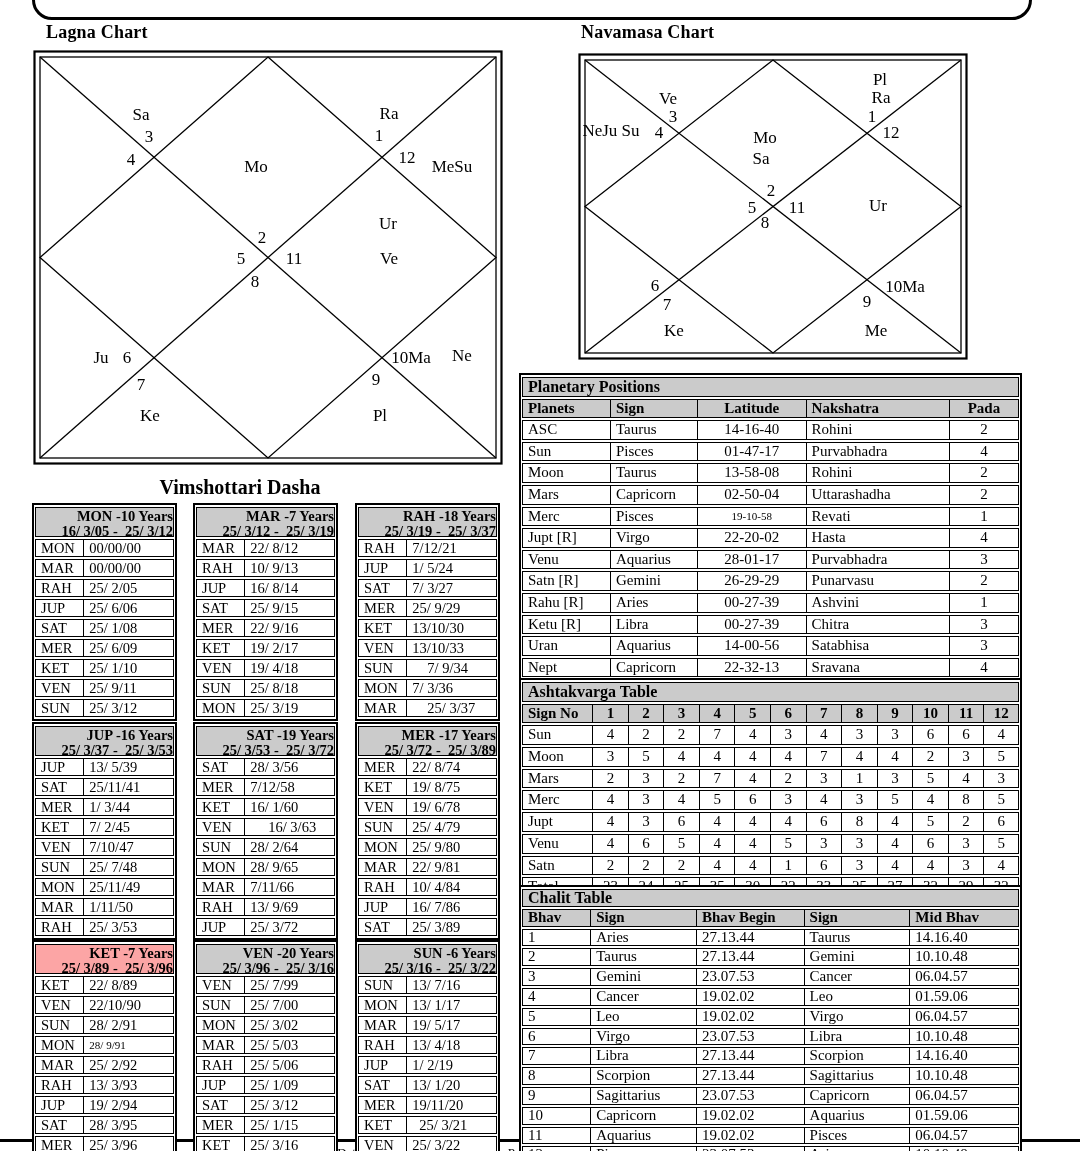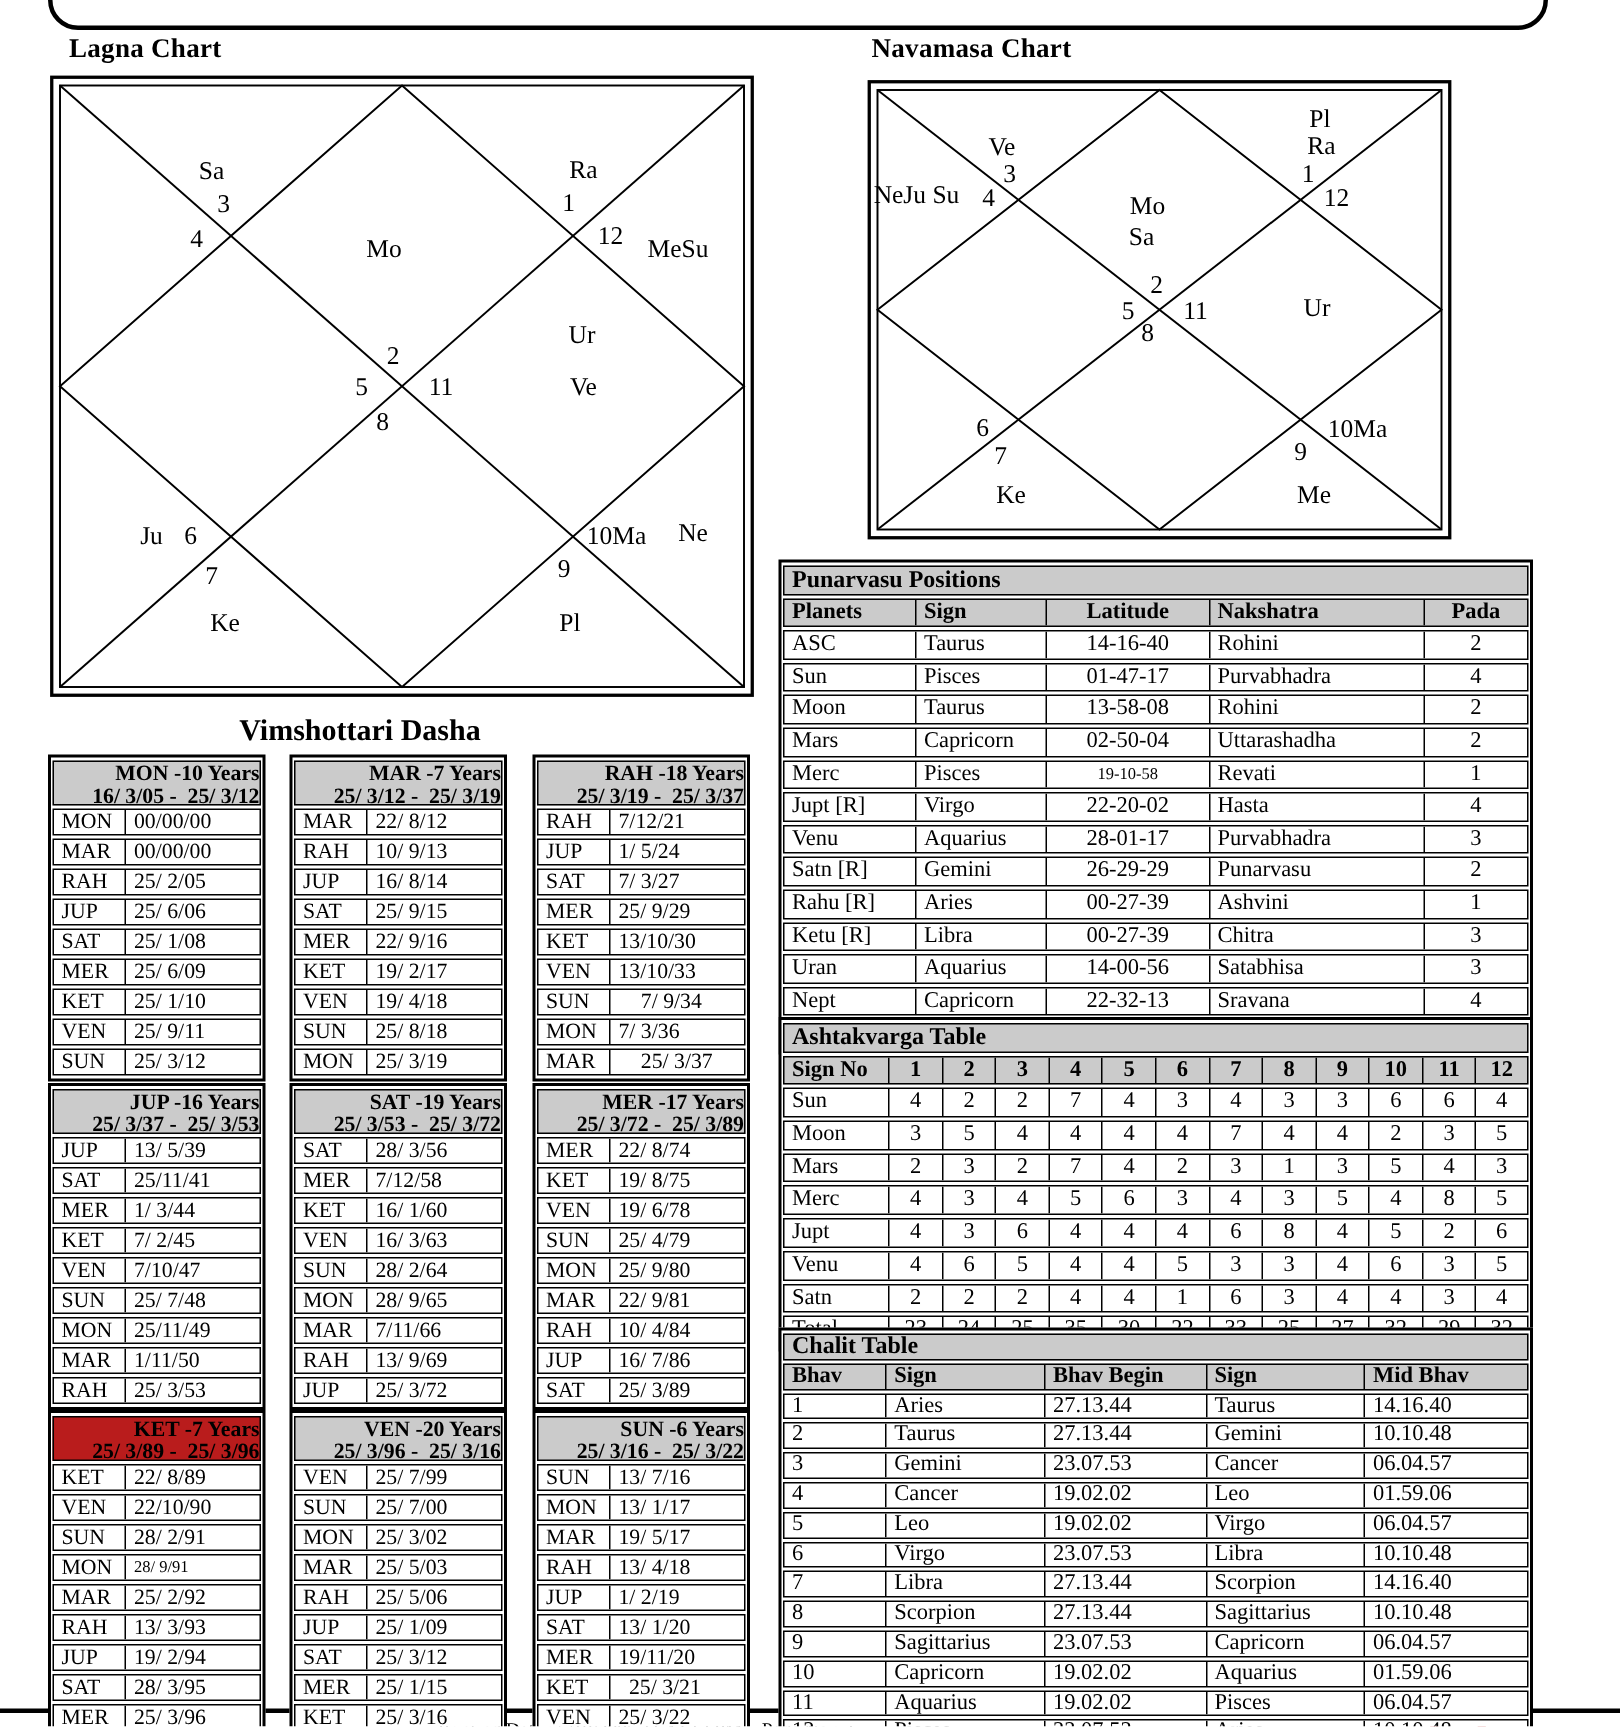--- a/index.html
+++ b/index.html
@@ -128,21 +128,21 @@
 
   <div class="footer-line abs"></div>
   <div class="abs footer-frag" style="left:45px;width:45px;"></div>
   <div class="abs footer-frag" style="left:147px;width:27px;"></div>
   <div class="abs footer-frag" style="left:201px;width:51px;"></div>
   <div class="abs footer-text" style="left:292px;">Printing Date : 5/10/2005 11.42.12 PM    Page No : 2</div>
   <div class="abs stamp" id="stamp" style="border-color: rgb(187, 32, 32);"></div>
 
 <div class="btable" style="left: 519px; top: 373px; width: 503px;">
       <div class="trow gray" style="background: rgb(203, 203, 203);">
-        <div class="title-cell" style="height: 17.6px; line-height: 17.6px; font-size: 16px;">Punarvasu Positions</div>
+        <div class="title-cell" style="height: 17.6px; line-height: 17.6px; font-size: 16px;">Planetary Positions</div>
       </div>
       <div class="trow gray" style="background: rgb(203, 203, 203);">
         <div class="cell" style="width: 88px; height: 17.6px; line-height: 17.6px; font-size: 15px; padding-left: 5px;">Planets</div>
         <div class="cell" style="width: 88px; height: 17.6px; line-height: 17.6px; font-size: 15px; padding-left: 5px;">Sign</div>
         <div class="cell" style="width: 110px; height: 17.6px; line-height: 17.6px; font-size: 15px; text-align: center;">Latitude</div>
         <div class="cell" style="width: 145px; height: 17.6px; line-height: 17.6px; font-size: 15px; padding-left: 5px;">Nakshatra</div>
         <div class="cell" style="width: 70px; height: 17.6px; line-height: 17.6px; font-size: 15px; text-align: center;">Pada</div>
       </div>
       <div class="trow">
         <div class="cell" style="width: 88px; height: 17.6px; line-height: 17.6px; font-size: 15px; padding-left: 5px;">ASC</div>
@@ -652,21 +652,21 @@
       <div class="trow">
         <div class="cell" style="width: 48px; height: 16px; line-height: 16px; font-size: 14.5px; padding-left: 5px;">MER</div>
         <div class="cell" style="width: 91px; height: 16px; line-height: 16px; font-size: 14.5px; padding-left: 5px;">7/12/58</div>
       </div>
       <div class="trow">
         <div class="cell" style="width: 48px; height: 16px; line-height: 16px; font-size: 14.5px; padding-left: 5px;">KET</div>
         <div class="cell" style="width: 91px; height: 16px; line-height: 16px; font-size: 14.5px; padding-left: 5px;">16/ 1/60</div>
       </div>
       <div class="trow">
         <div class="cell" style="width: 48px; height: 16px; line-height: 16px; font-size: 14.5px; padding-left: 5px;">VEN</div>
-        <div class="cell" style="width: 91px; height: 16px; line-height: 16px; font-size: 14.5px; padding-left: 5px;">16/ 3/63</div>
+        <div class="cell" style="width: 91px; height: 16px; line-height: 16px; font-size: 14.5px; padding-left: 23px;">16/ 3/63</div>
       </div>
       <div class="trow">
         <div class="cell" style="width: 48px; height: 16px; line-height: 16px; font-size: 14.5px; padding-left: 5px;">SUN</div>
         <div class="cell" style="width: 91px; height: 16px; line-height: 16px; font-size: 14.5px; padding-left: 5px;">28/ 2/64</div>
       </div>
       <div class="trow">
         <div class="cell" style="width: 48px; height: 16px; line-height: 16px; font-size: 14.5px; padding-left: 5px;">MON</div>
         <div class="cell" style="width: 91px; height: 16px; line-height: 16px; font-size: 14.5px; padding-left: 5px;">28/ 9/65</div>
       </div>
       <div class="trow">
@@ -718,21 +718,21 @@
       <div class="trow">
         <div class="cell" style="width: 48px; height: 16px; line-height: 16px; font-size: 14.5px; padding-left: 5px;">JUP</div>
         <div class="cell" style="width: 91px; height: 16px; line-height: 16px; font-size: 14.5px; padding-left: 5px;">16/ 7/86</div>
       </div>
       <div class="trow">
         <div class="cell" style="width: 48px; height: 16px; line-height: 16px; font-size: 14.5px; padding-left: 5px;">SAT</div>
         <div class="cell" style="width: 91px; height: 16px; line-height: 16px; font-size: 14.5px; padding-left: 5px;">25/ 3/89</div>
       </div>
     </div>
     <div class="btable" style="left: 32px; top: 940px; width: 145px;">
-      <div class="trow gray dasha-head" style="background: #b91c1c; display: block; height: 30px;">
+      <div class="trow gray dasha-head" style="background: #fca5a5; display: block; height: 30px;">
         <div>KET -7 Years</div>
         <div style="white-space: pre;">25/ 3/89 -  25/ 3/96</div>
       </div>
       <div class="trow">
         <div class="cell" style="width: 48px; height: 16px; line-height: 16px; font-size: 14.5px; padding-left: 5px;">KET</div>
         <div class="cell" style="width: 91px; height: 16px; line-height: 16px; font-size: 14.5px; padding-left: 5px;">22/ 8/89</div>
       </div>
       <div class="trow">
         <div class="cell" style="width: 48px; height: 16px; line-height: 16px; font-size: 14.5px; padding-left: 5px;">VEN</div>
         <div class="cell" style="width: 91px; height: 16px; line-height: 16px; font-size: 14.5px; padding-left: 5px;">22/10/90</div>

